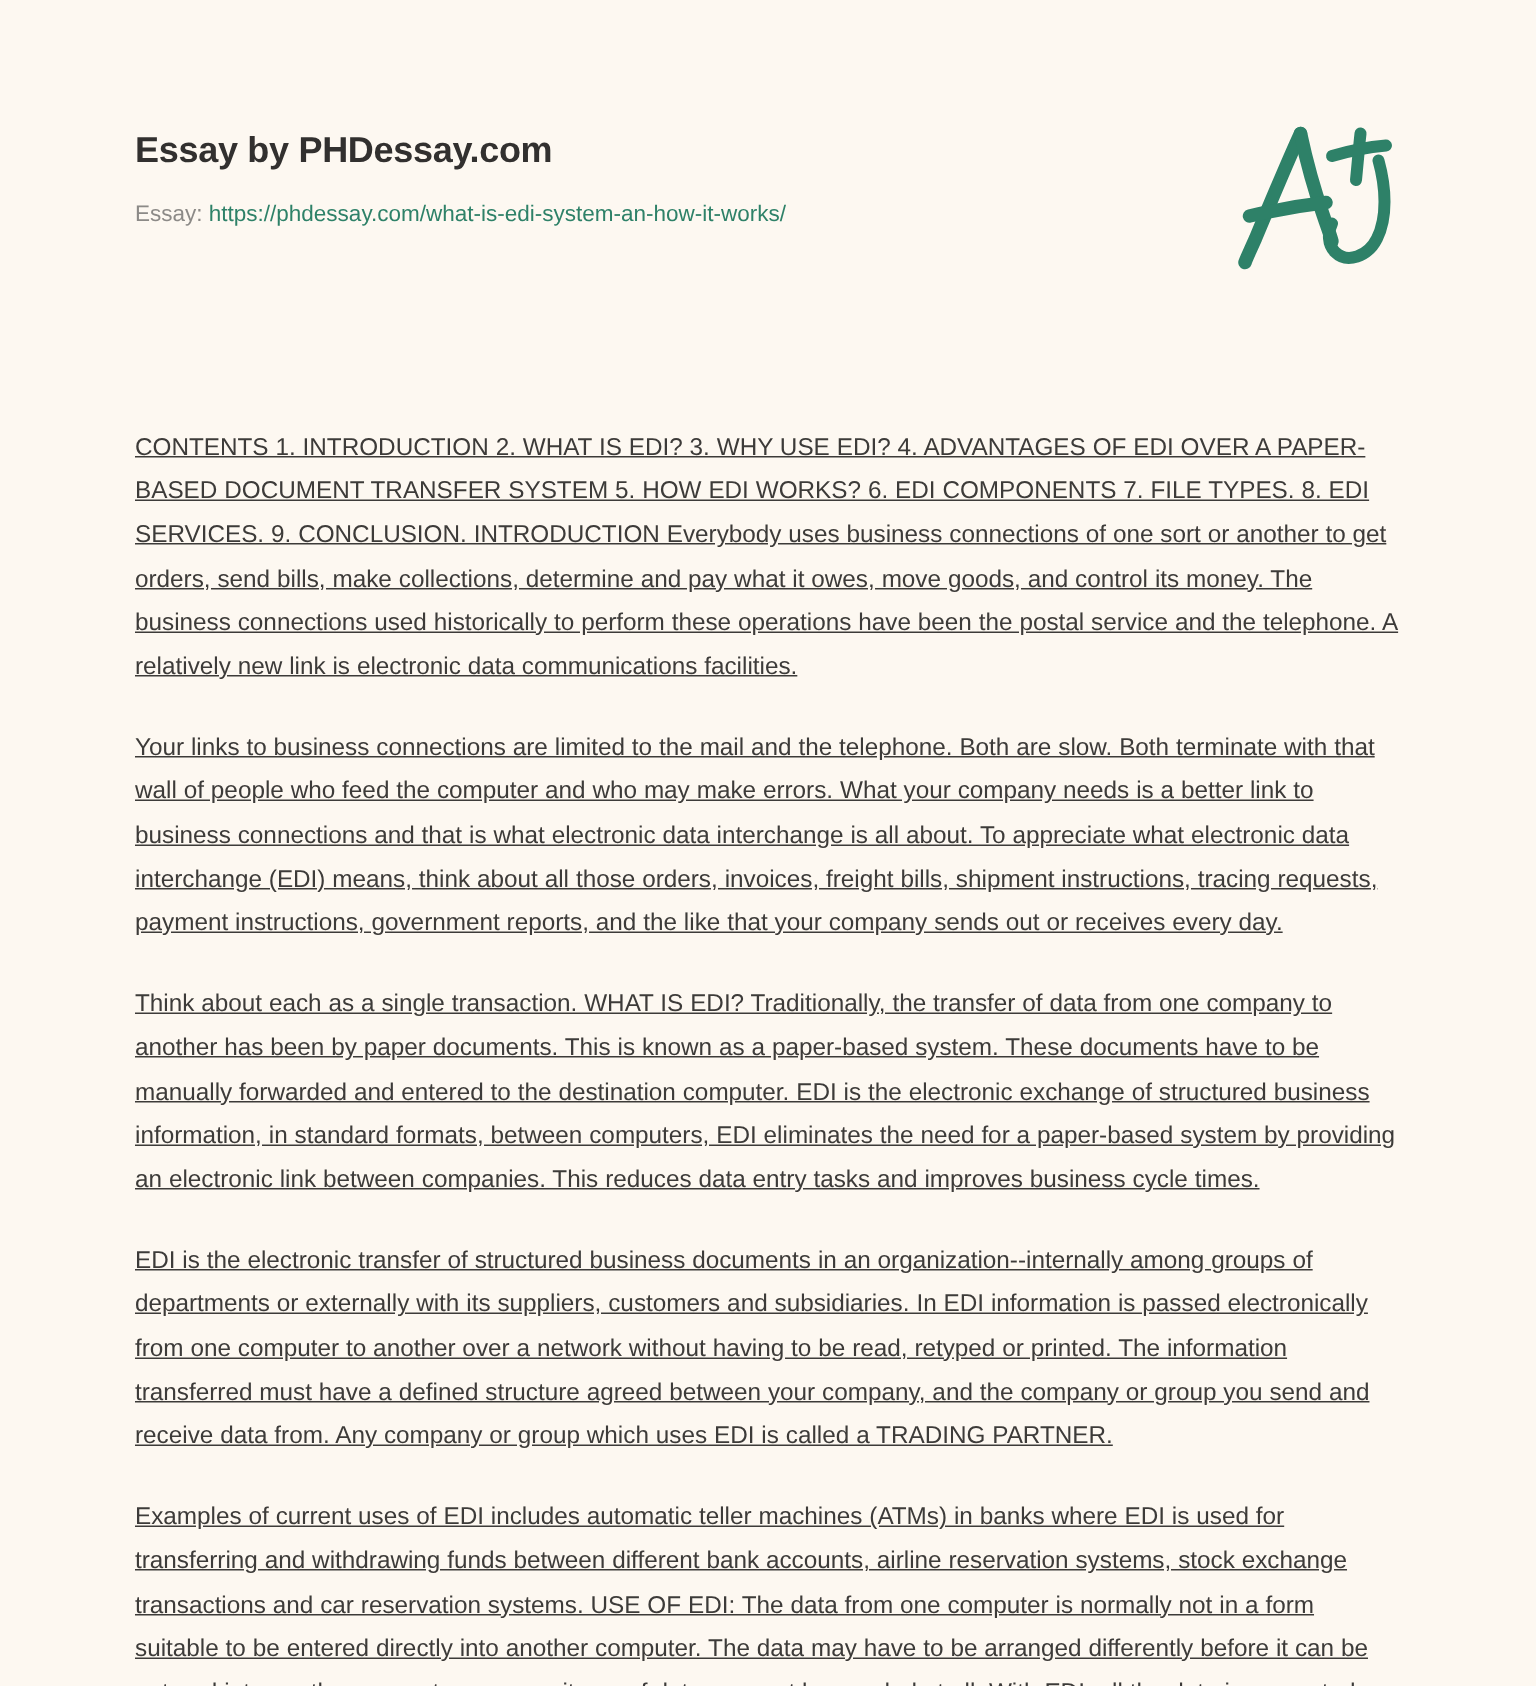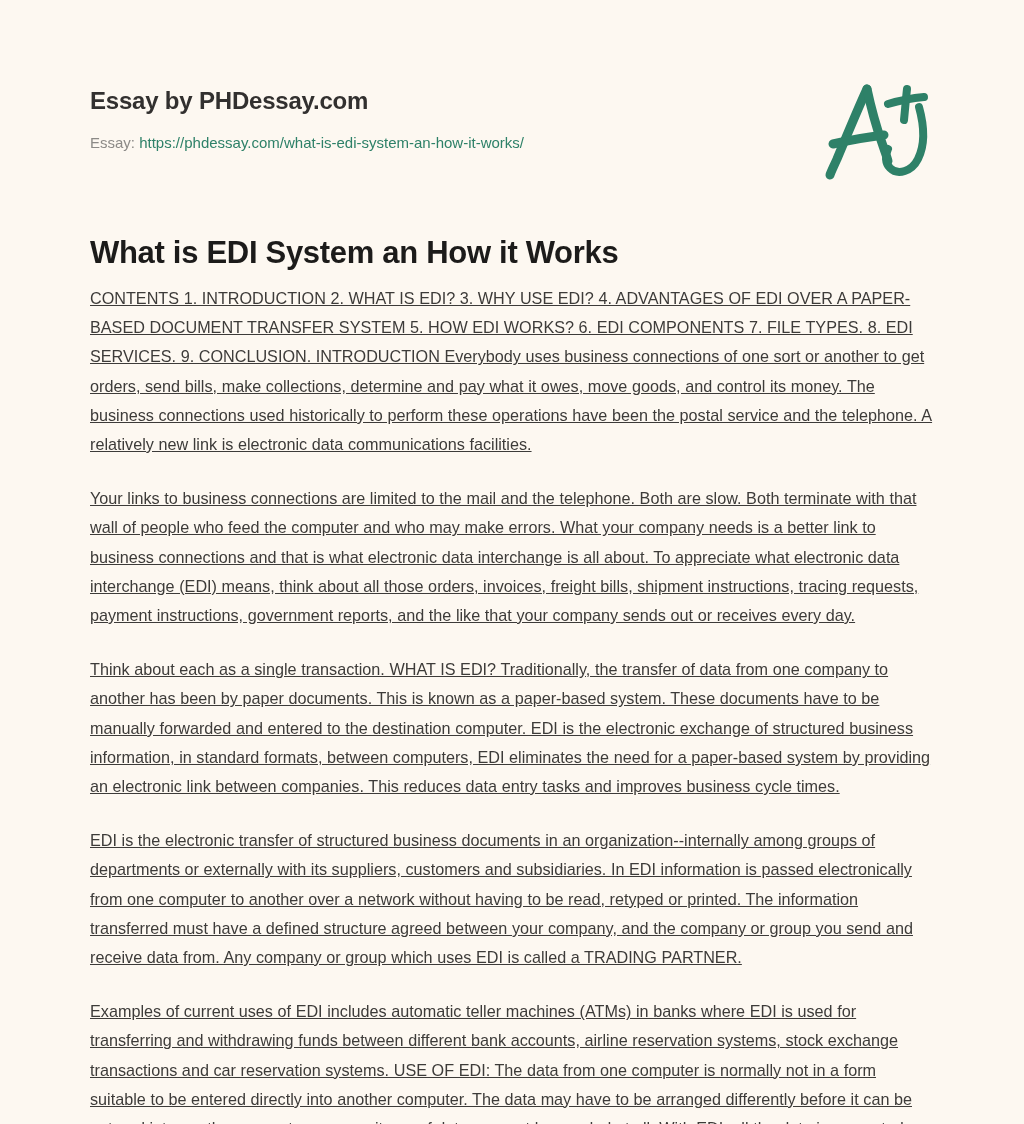--- a/index.html
+++ b/index.html
@@ -132,21 +132,20 @@
         <path d="M95 16 C94 25 93 37 92 47" stroke-width="8"></path>
 
         <path d="M76 31 C86 28 101 25 112 24" stroke-width="8"></path>
 
         <path d="M107 34 C112 52 113 72 106 86 C100 98 86 103 78 95 C73 90 73 82 76 76" stroke-width="8"></path>
       </svg>
     </div>
 
   </div>
 
-  <h1 class="page-title">What is EDI System an How it Works</h1>
 
   <div class="article">
     <p>CONTENTS 1. INTRODUCTION 2. WHAT IS EDI? 3. WHY USE EDI? 4. ADVANTAGES OF EDI OVER A PAPER-BASED DOCUMENT TRANSFER SYSTEM 5. HOW EDI WORKS? 6. EDI COMPONENTS 7. FILE TYPES. 8. EDI SERVICES. 9. CONCLUSION. INTRODUCTION Everybody uses business connections of one sort or another to get orders, send bills, make collections, determine and pay what it owes, move goods, and control its money. The business connections used historically to perform these operations have been the postal service and the telephone. A relatively new link is electronic data communications facilities.</p>
     <p>Your links to business connections are limited to the mail and the telephone. Both are slow. Both terminate with that wall of people who feed the computer and who may make errors. What your company needs is a better link to business connections and that is what electronic data interchange is all about. To appreciate what electronic data interchange (EDI) means, think about all those orders, invoices, freight bills, shipment instructions, tracing requests, payment instructions, government reports, and the like that your company sends out or receives every day.</p>
     <p>Think about each as a single transaction. WHAT IS EDI? Traditionally, the transfer of data from one company to another has been by paper documents. This is known as a paper-based system. These documents have to be manually forwarded and entered to the destination computer. EDI is the electronic exchange of structured business information, in standard formats, between computers, EDI eliminates the need for a paper-based system by providing an electronic link between companies. This reduces data entry tasks and improves business cycle times.</p>
     <p>EDI is the electronic transfer of structured business documents in an organization--internally among groups of departments or externally with its suppliers, customers and subsidiaries. In EDI information is passed electronically from one computer to another over a network without having to be read, retyped or printed. The information transferred must have a defined structure agreed between your company, and the company or group you send and receive data from. Any company or group which uses EDI is called a TRADING PARTNER.</p>
     <p>Examples of current uses of EDI includes automatic teller machines (ATMs) in banks where EDI is used for transferring and withdrawing funds between different bank accounts, airline reservation systems, stock exchange transactions and car reservation systems. USE OF EDI: The data from one computer is normally not in a form suitable to be entered directly into another computer. The data may have to be arranged differently before it can be entered into another computer or some items of data may not be needed at all. With EDI, all the data is converted unto an agreed standard format before it is sent over the network.</p>
 
   </div>
 

